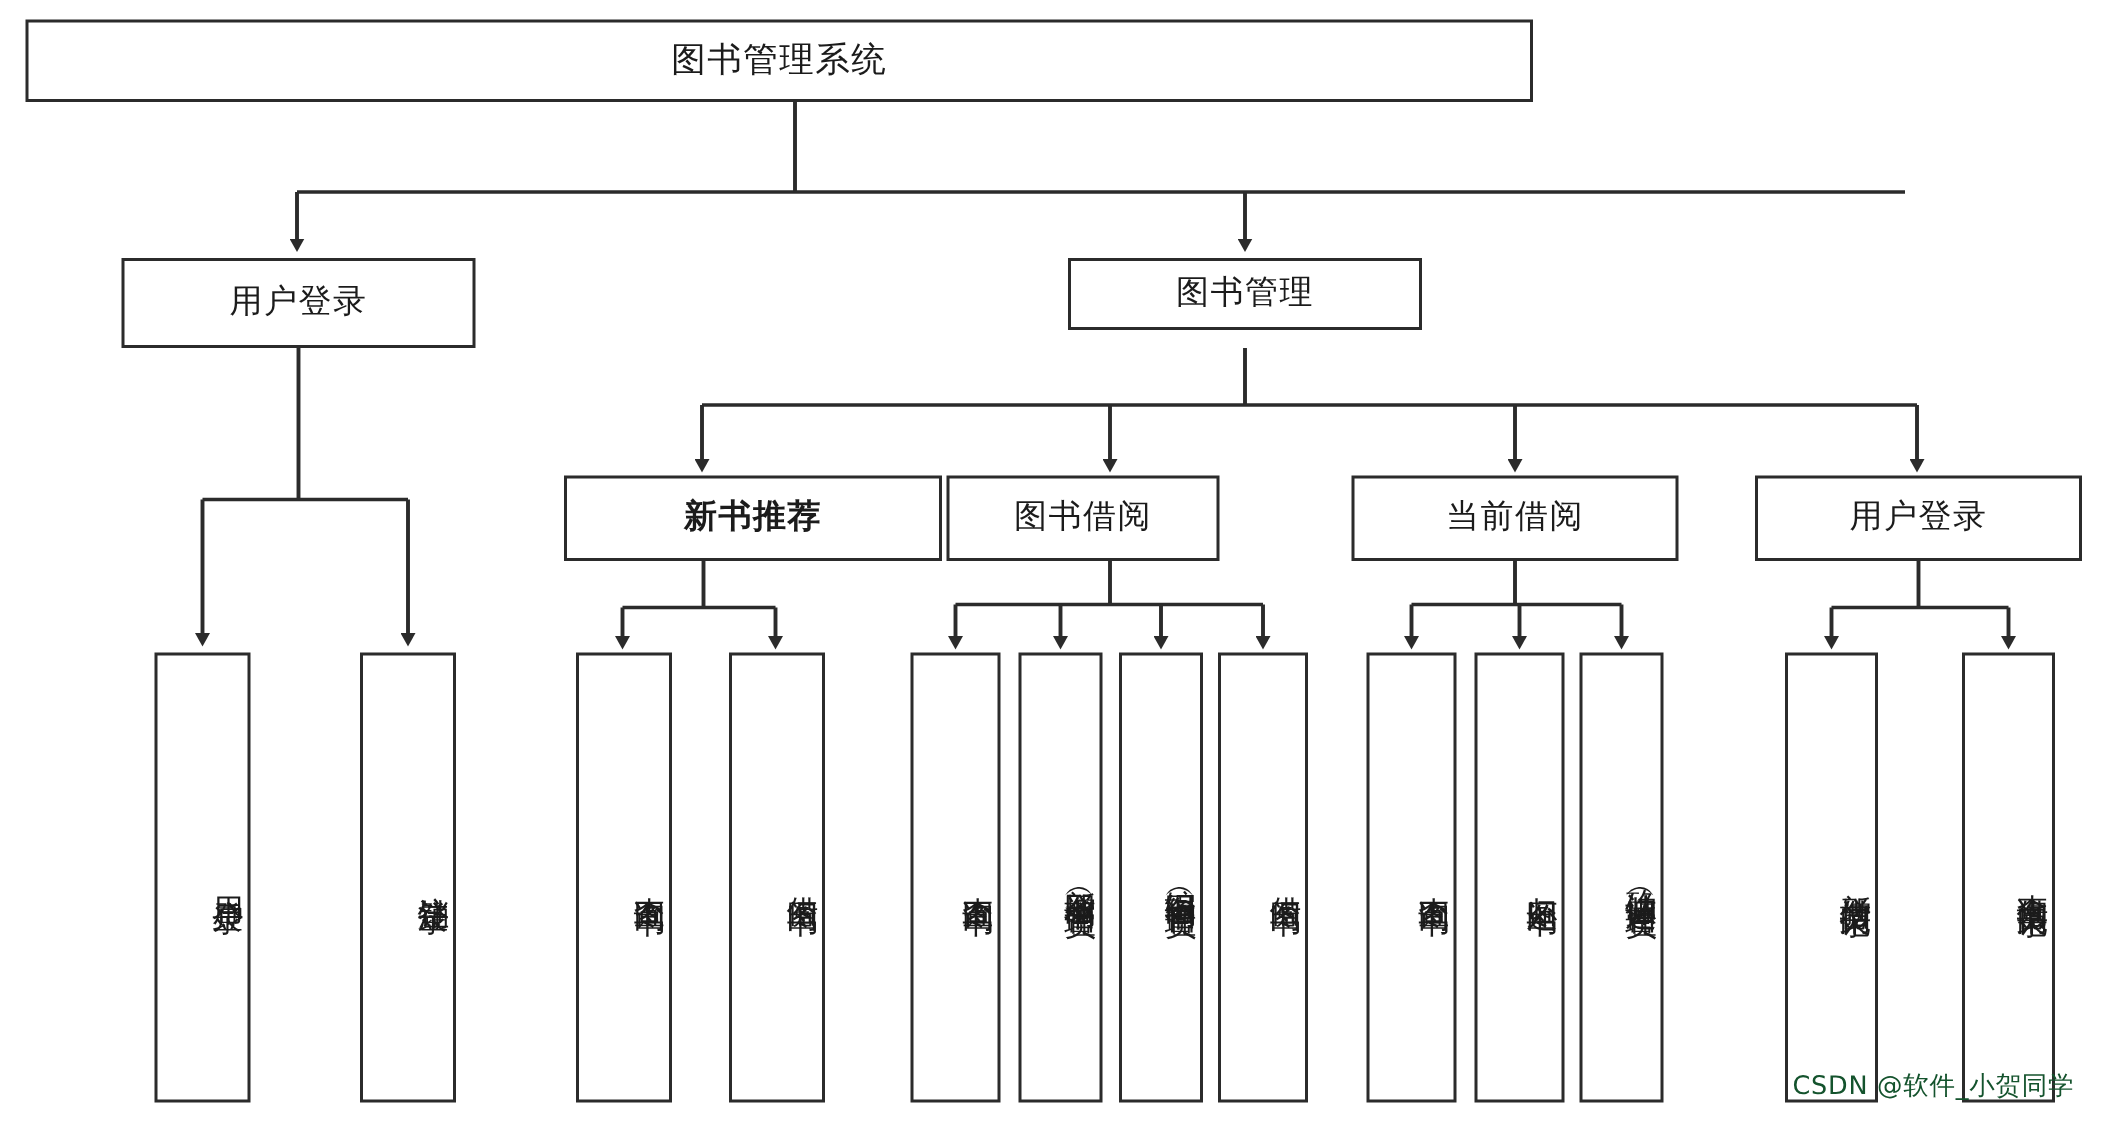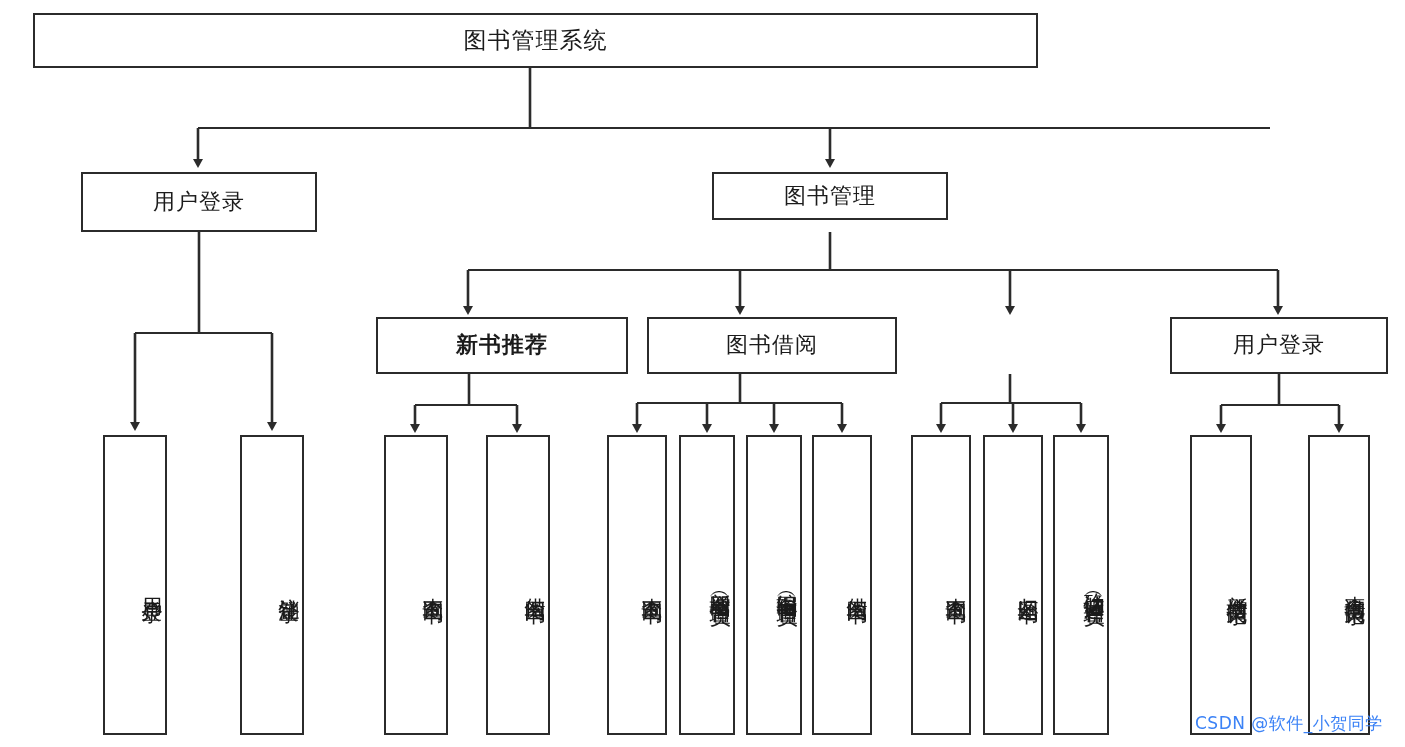--- a/index.html
+++ b/index.html
@@ -55,21 +55,21 @@
     writing-mode: vertical-rl;
     text-orientation: upright;
     display: block;
   }
   .node.root {
     font-size: 23px;
   }
   .watermark {
     position: absolute;
     font-size: 17px;
-    color: #3b82f6;
+    color: #14532d;
     letter-spacing: 0.5px;
     white-space: nowrap;
     font-family: "DejaVu Sans", "Liberation Sans", sans-serif;
   }
 </style>
 </head>
 <body>
 
 <div id="canvas">
 
@@ -117,36 +117,39 @@
       <path d="M1013,403 L1013,425" marker-end="url(#arrow)"></path>
       <path d="M1081,403 L1081,425" marker-end="url(#arrow)"></path>
 
       <path d="M1279,374 L1279,405"></path>
       <path d="M1221,405 L1339,405" stroke-width="2.2"></path>
       <path d="M1221,405 L1221,425" marker-end="url(#arrow)"></path>
       <path d="M1339,405 L1339,425" marker-end="url(#arrow)"></path>
     </g>
   </svg>
 
-  <div class="node horiz root" style="left:33px;top:13px;width:1005px;height:55px;">
+  <div class="node horiz root" style="left:17px;top:13px;width:1005px;height:55px;">
     <span>图书管理系统</span>
   </div>
 
   <div class="node horiz" style="left:81px;top:172px;width:236px;height:60px;">
     <span>用户登录</span>
   </div>
   <div class="node horiz" style="left:712px;top:172px;width:236px;height:48px;">
     <span>图书管理</span>
   </div>
 
   <div class="node horiz" style="left:376px;top:317px;width:252px;height:57px;font-weight:bold;">
     <span>新书推荐</span>
   </div>
-  <div class="node horiz" style="left:631px;top:317px;width:250px;height:57px;margin-left:16px;">
+  <div class="node horiz" style="left:631px;top:317px;width:182px;height:57px;">
     <span>图书借阅</span>
+  </div>
+  <div class="node horiz" style="left:901px;top:317px;width:218px;height:57px;">
+    <span>当前借阅</span>
   </div>
   <div class="node horiz" style="left:1170px;top:317px;width:218px;height:57px;">
     <span>用户登录</span>
   </div>
 
   <div class="node vert" style="left:103px;top:435px;width:64px;height:300px;">
     <span class="vlabel">用户登录</span>
   </div>
   <div class="node vert" style="left:240px;top:435px;width:64px;height:300px;">
     <span class="vlabel">注销登录</span>

